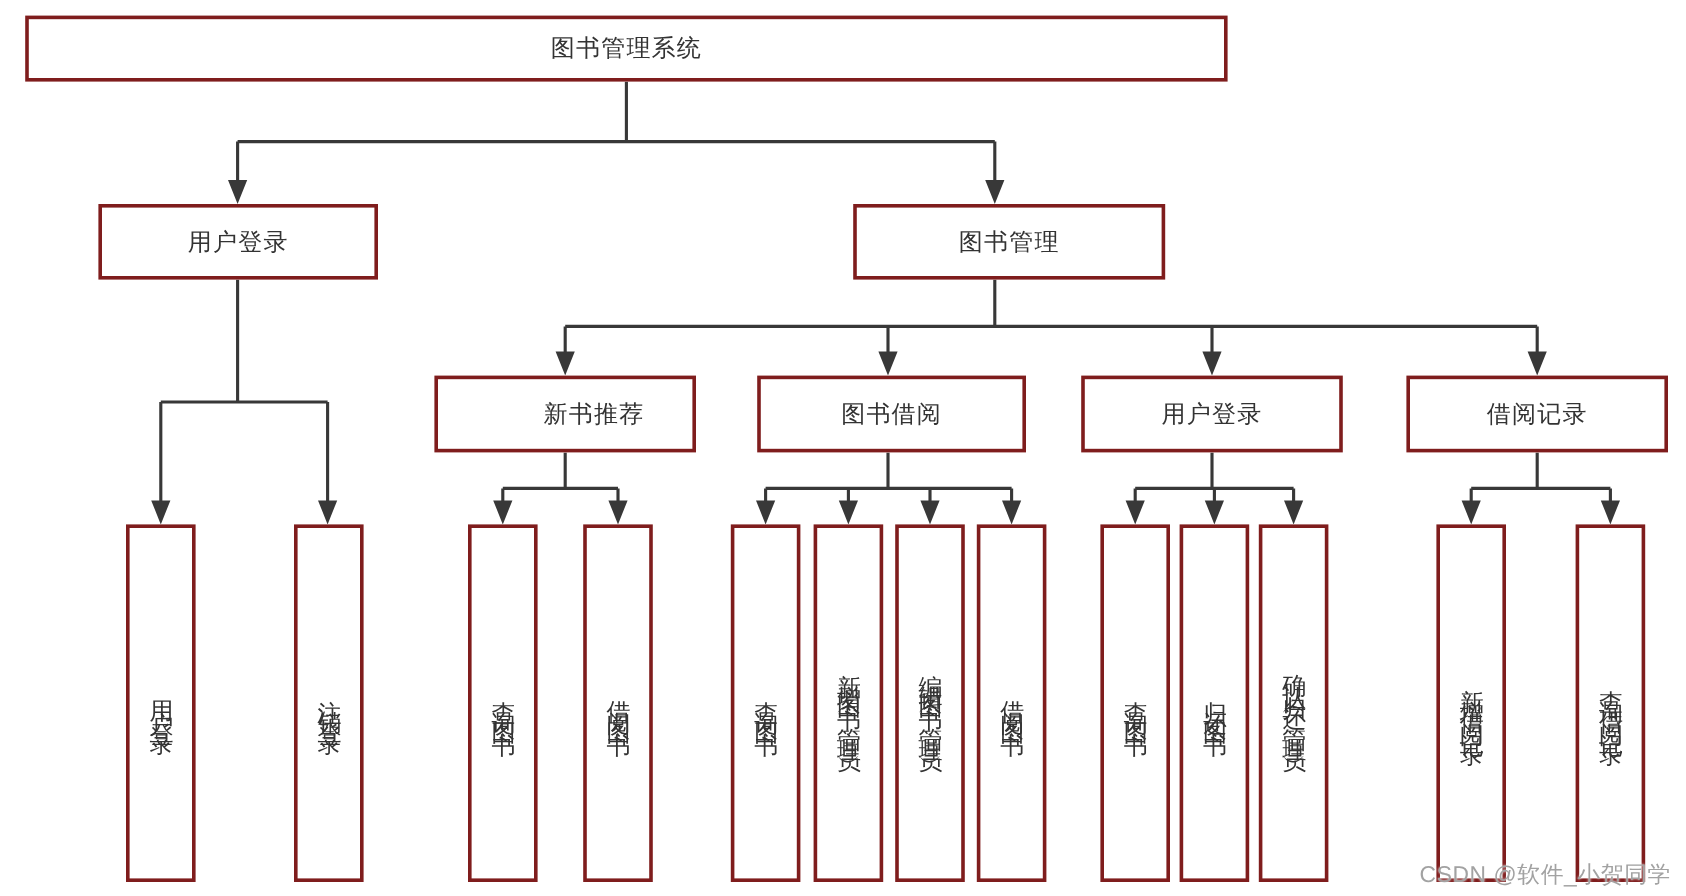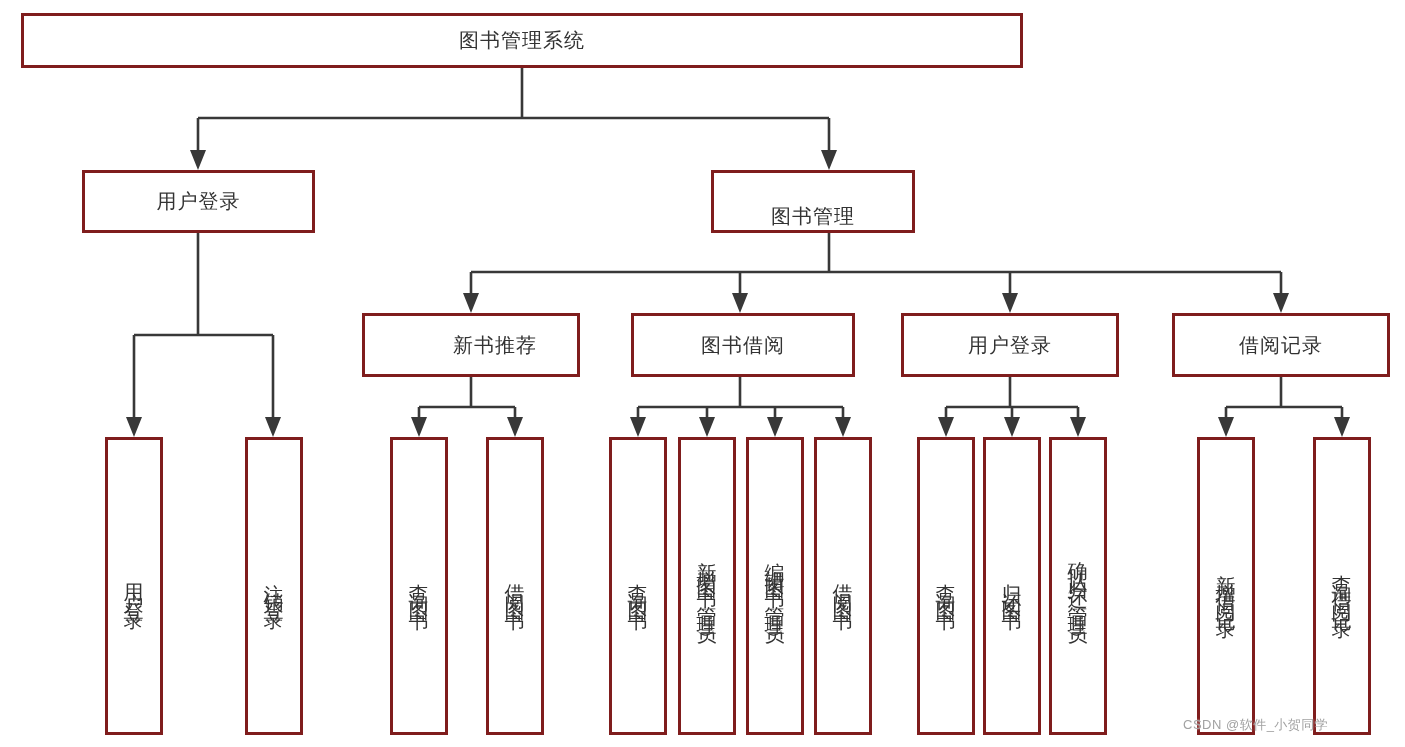--- a/index.html
+++ b/index.html
@@ -46,21 +46,21 @@
     text-orientation: mixed;
     letter-spacing: 9px;
     line-height: 1;
     font-size: 20px;
     white-space: nowrap;
   }
   
   #n-root   { left: 21px;   top: 13px;  width: 1002px; height: 55px; }
   
   #n-login  { left: 82px;   top: 170px; width: 233px;  height: 63px; }
-  #n-manage { left: 711px;  top: 170px; width: 204px;  height: 63px; align-items: flex-end; }
+  #n-manage { left: 711px;  top: 170px; width: 260px;  height: 63px; }
   
   #n-newbook { left: 362px;  top: 313px; width: 218px; height: 64px; padding-left: 48px; }
   #n-borrow  { left: 631px;  top: 313px; width: 224px; height: 64px; }
   #n-current { left: 901px;  top: 313px; width: 218px; height: 64px; }
   #n-record  { left: 1172px; top: 313px; width: 218px; height: 64px; }
   
   #l-0  { left: 105px;  }
   #l-1  { left: 245px;  }
   #l-2  { left: 390px;  }
   #l-3  { left: 486px;  }
@@ -70,21 +70,21 @@
   #l-7  { left: 814px;  }
   #l-8  { left: 917px;  }
   #l-9  { left: 983px;  }
   #l-10 { left: 1049px; }
   #l-11 { left: 1197px; }
   #l-12 { left: 1313px; }
   #watermark {
     position: absolute;
     left: 1183px;
     top: 716px;
-    font-size: 13px;
+    font-size: 19px;
     color: #a2a2a2;
     letter-spacing: 0.5px;
     text-shadow: 0 0 2px #ffffff;
     white-space: nowrap;
   }
 </style>
 </head>
 <body>
 
 <div id="page">

